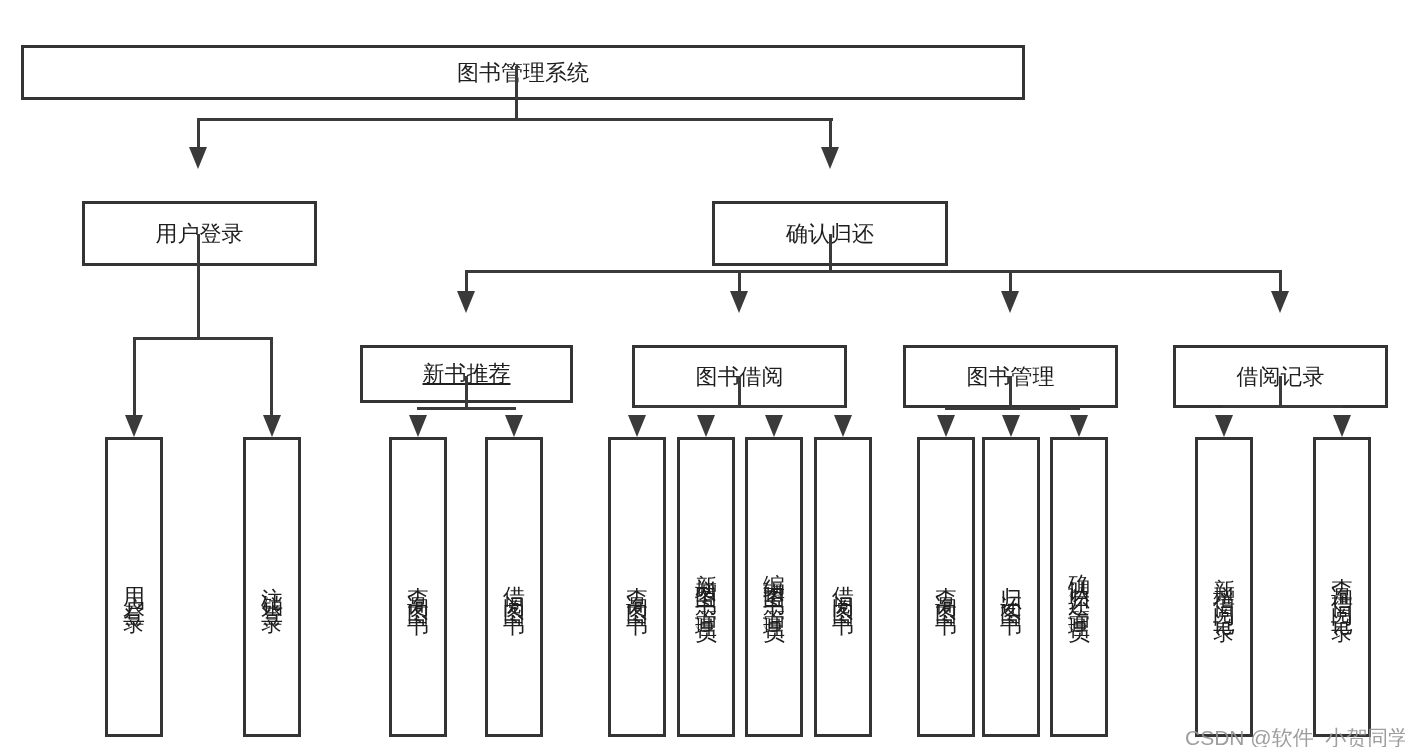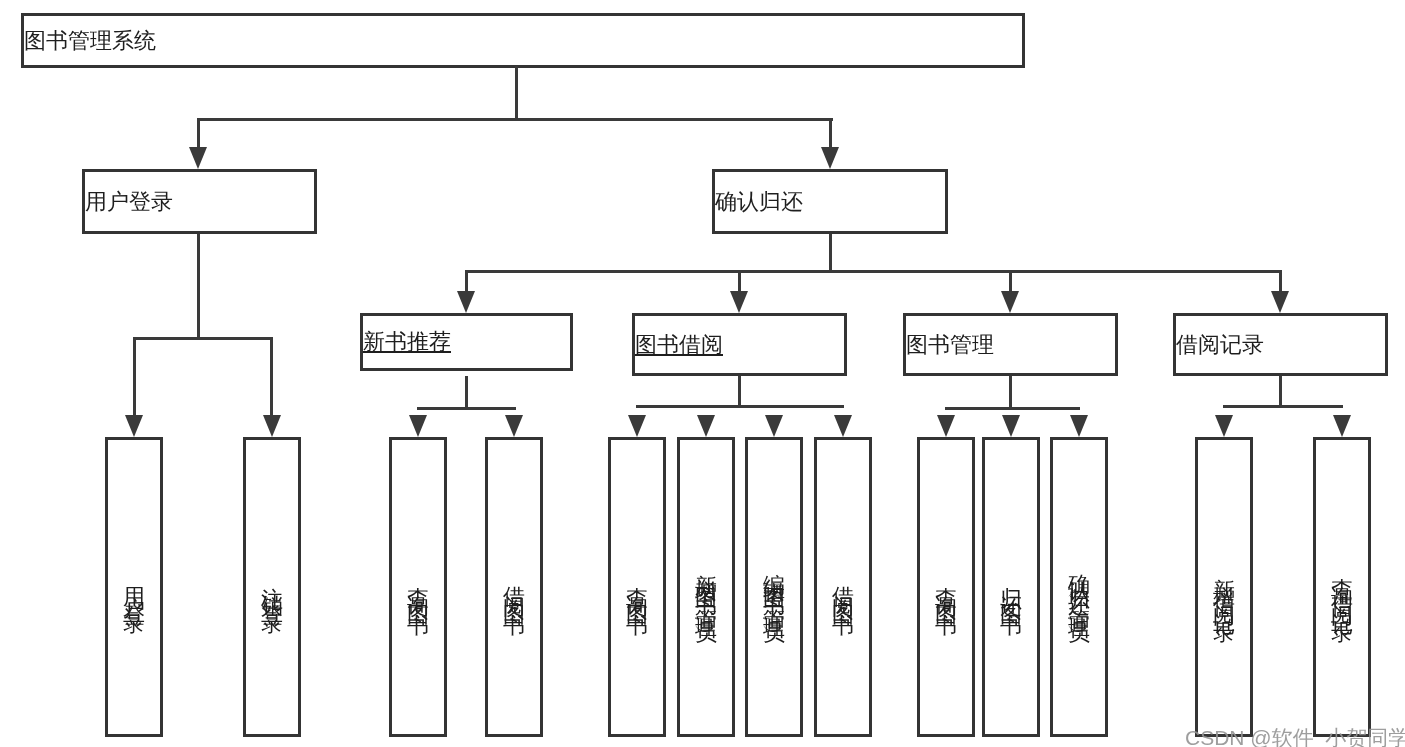--- a/index.html
+++ b/index.html
@@ -13,22 +13,24 @@
     overflow: hidden;
   }
   
   .node {
     position: absolute;
     box-sizing: border-box;
     border: 3px solid #343434;
     background: #ffffff;
     display: flex;
     align-items: center;
+    justify-content: center;
     font-size: 22px;
     color: #1e1e1e;
+    margin-top: 32px;
   }
   .leaf {
     position: absolute;
     box-sizing: border-box;
     border: 3px solid #343434;
     background: #ffffff;
     top: 437px;
     width: 58px;
     height: 300px;
     display: flex;
@@ -41,21 +43,21 @@
     font-size: 22px;
     letter-spacing: 9px;
     line-height: 1;
     white-space: nowrap;
   }
   
   .n-root       { left: 21px;   top: 13px;  width: 1004px; height: 55px; }
   .n-userlogin  { left: 82px;   top: 169px; width: 235px;  height: 65px; }
   .n-bookmgmt   { left: 712px;  top: 169px; width: 236px;  height: 65px; }
   .n-newbook    { left: 360px;  top: 313px; width: 213px;  height: 58px; text-decoration: underline; }
-  .n-borrow     { left: 632px;  top: 313px; width: 215px;  height: 63px; text-decoration: underline; }
+  .n-borrow     { left: 632px;  top: 313px; width: 215px;  height: 63px; }
   .n-current    { left: 903px;  top: 313px; width: 215px;  height: 63px; }
   .n-records    { left: 1173px; top: 313px; width: 215px;  height: 63px; }
   
   .L1  { left: 105px; }
   .L2  { left: 243px; }
   .L3  { left: 389px; }
   .L4  { left: 485px; }
   .L5  { left: 608px; }
   .L6  { left: 677px; }
   .L7  { left: 745px; }

